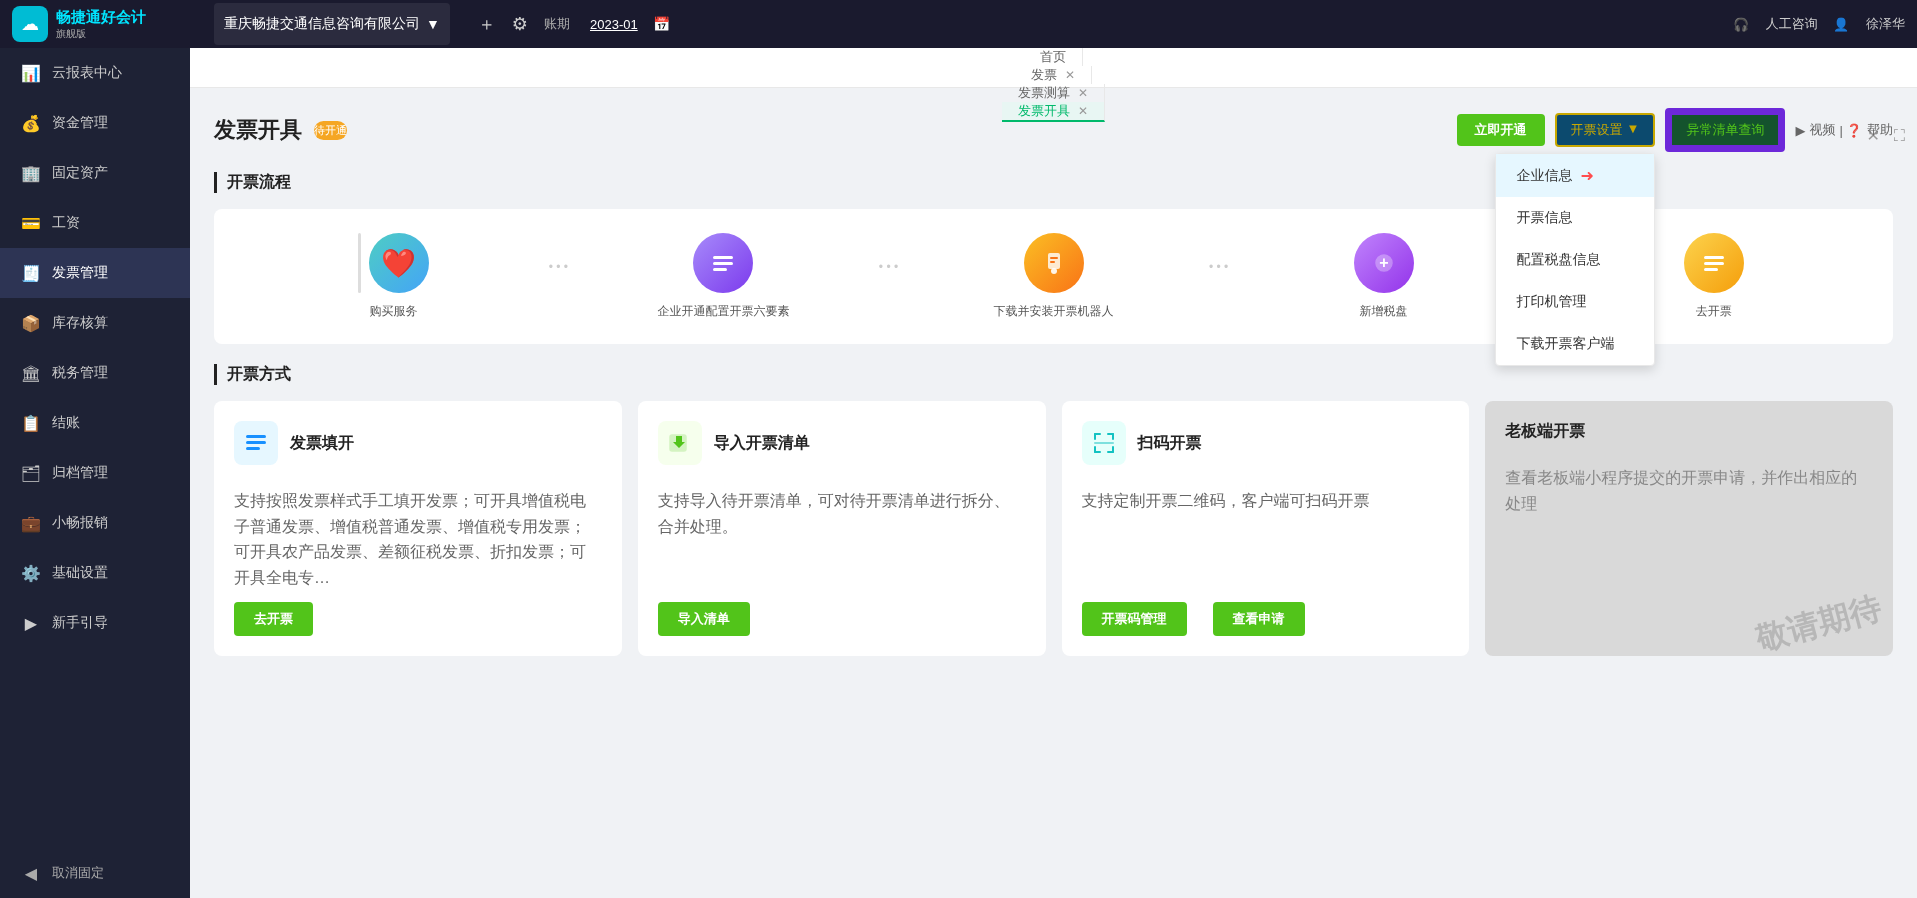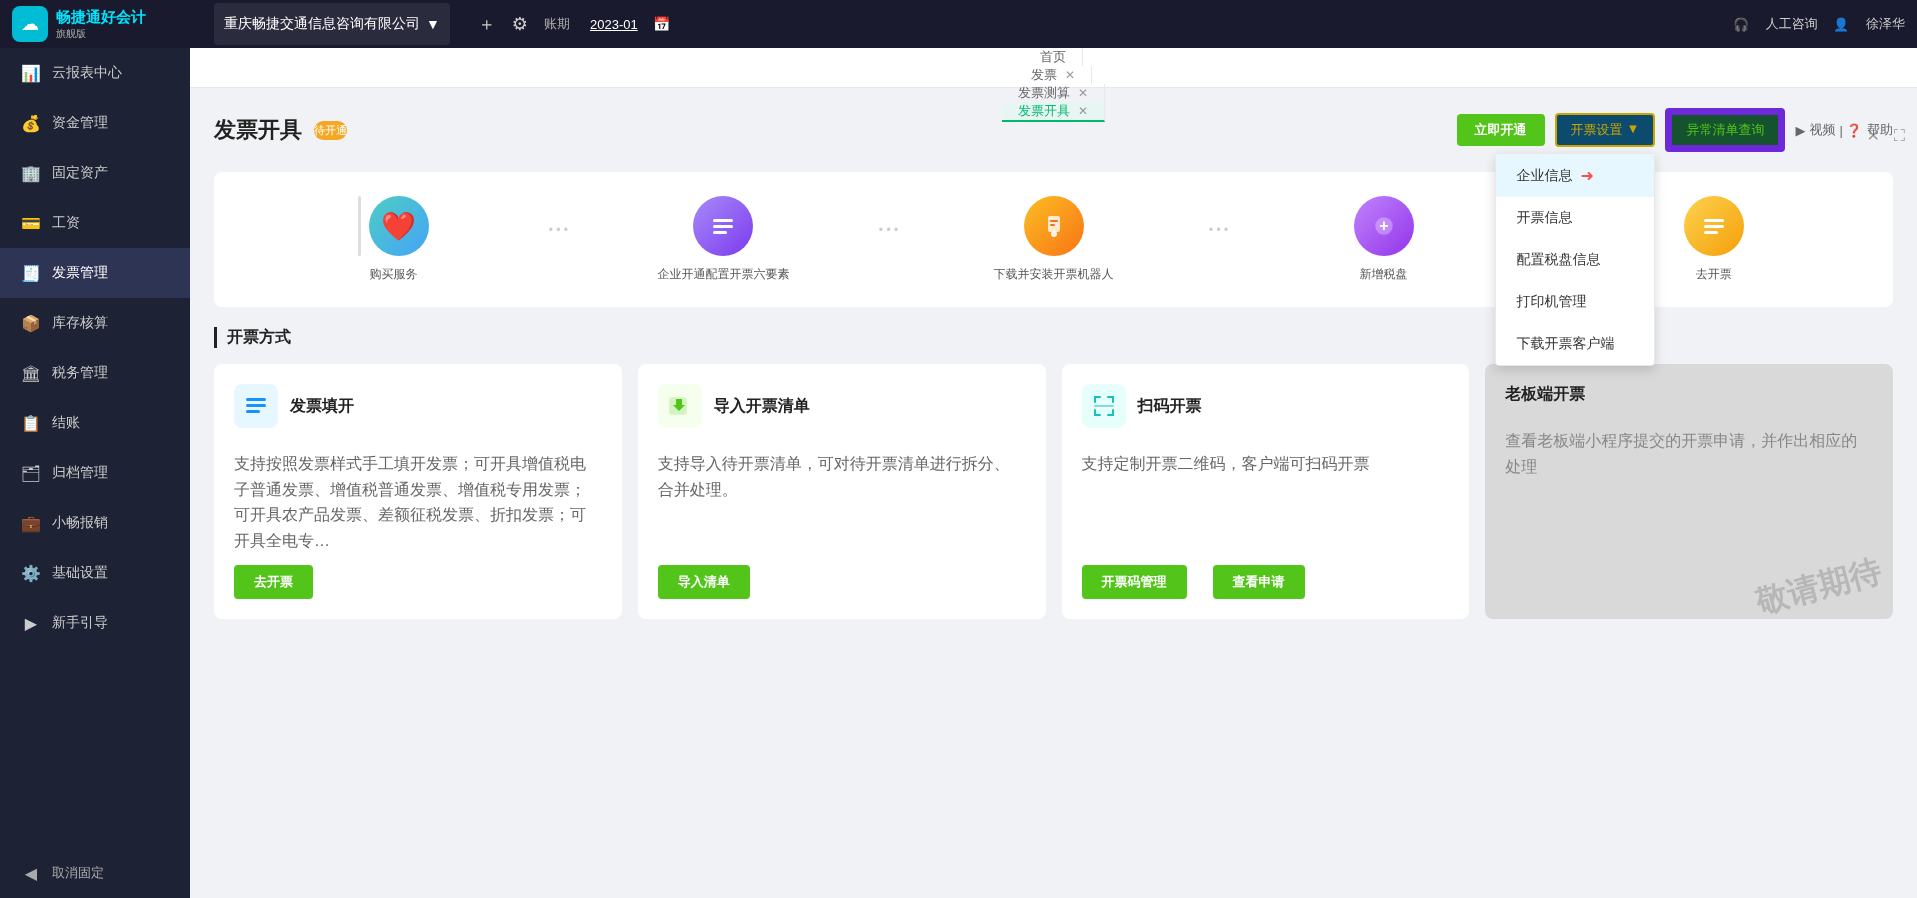--- a/index.html
+++ b/index.html
@@ -239,20 +239,21 @@
             <span>▶</span>
             <span>视频</span>
             <span> | </span>
             <span>❓</span>
             <span>帮助</span>
           </button>
         </div>
       </div>
 
       <div style="margin-bottom: 20px;">
+        <div class="section-title">开票流程</div>
         <div class="flow-container">
 
           <div class="flow-step">
             <div style="display:flex; align-items:center; gap:8px;">
               <div style="width:3px; height:60px; background:#ddd; border-radius:2px;"></div>
               <div class="flow-icon teal">❤️</div>
             </div>
             <span class="flow-text">购买服务</span>
           </div>
 

